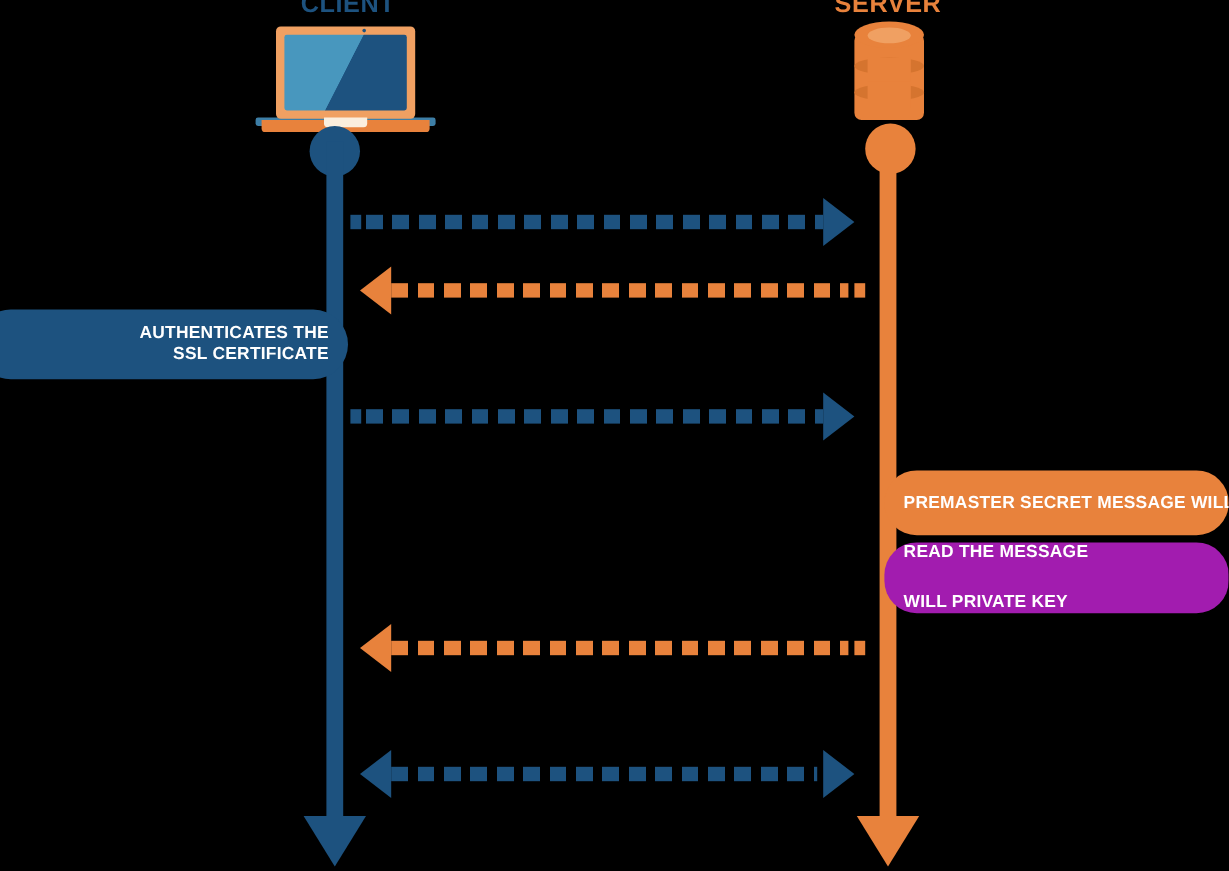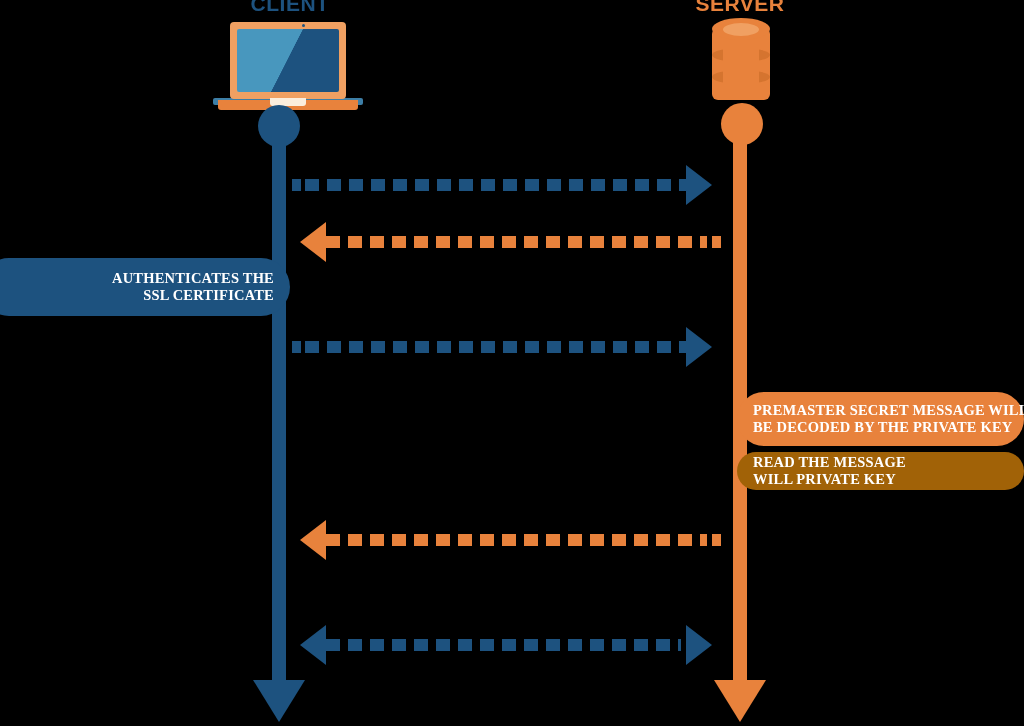--- a/index.html
+++ b/index.html
@@ -252,21 +252,21 @@
     position: absolute;
     display: flex;
     flex-direction: column;
     justify-content: center;
     color: #FFFFFF;
     font-weight: bold;
     font-size: 14.5px;
     line-height: 17px;
     letter-spacing: 0.2px;
   }
-  .note-line { white-space: nowrap; font-family: Liberation Serif, serif; }
+  .note-line { white-space: nowrap; }
 
   #note-authenticates {
     left: -20px;
     top: 258px;
     width: 310px;
     height: 58px;
     background: #1D527F;
     border-radius: 29px;
     align-items: flex-end;
     padding-right: 16px;
@@ -281,26 +281,27 @@
     background: #E8823C;
     border-radius: 27px;
     align-items: flex-start;
     padding-left: 16px;
     box-sizing: border-box;
   }
   #note-readmessage {
     left: 737px;
     top: 452px;
     width: 287px;
-    height: 38px;
-    background: #a16207;
+    height: 59px;
+    background: #a21caf;
     border-radius: 27px;
     align-items: flex-start;
     padding-left: 16px;
     box-sizing: border-box;
+    justify-content: space-between;
   }
 </style>
 </head>
 <body>
 
 <div id="canvas">
 
   <div id="client-label" class="actor-label">CLIENT</div>
 
   <div id="laptop">
@@ -364,21 +365,20 @@
     <div class="head right" style="left:386px;"></div>
   </div>
 
   <div id="note-authenticates" class="note">
     <div class="note-line">AUTHENTICATES THE</div>
     <div class="note-line">SSL CERTIFICATE</div>
   </div>
 
   <div id="note-premaster" class="note">
     <div class="note-line">PREMASTER SECRET MESSAGE WILL BE</div>
-    <div class="note-line">BE DECODED BY THE PRIVATE KEY</div>
   </div>
 
   <div id="note-readmessage" class="note">
     <div class="note-line">READ THE MESSAGE</div>
     <div class="note-line">WILL PRIVATE KEY</div>
   </div>
 
 </div>
 
 </body></html>

